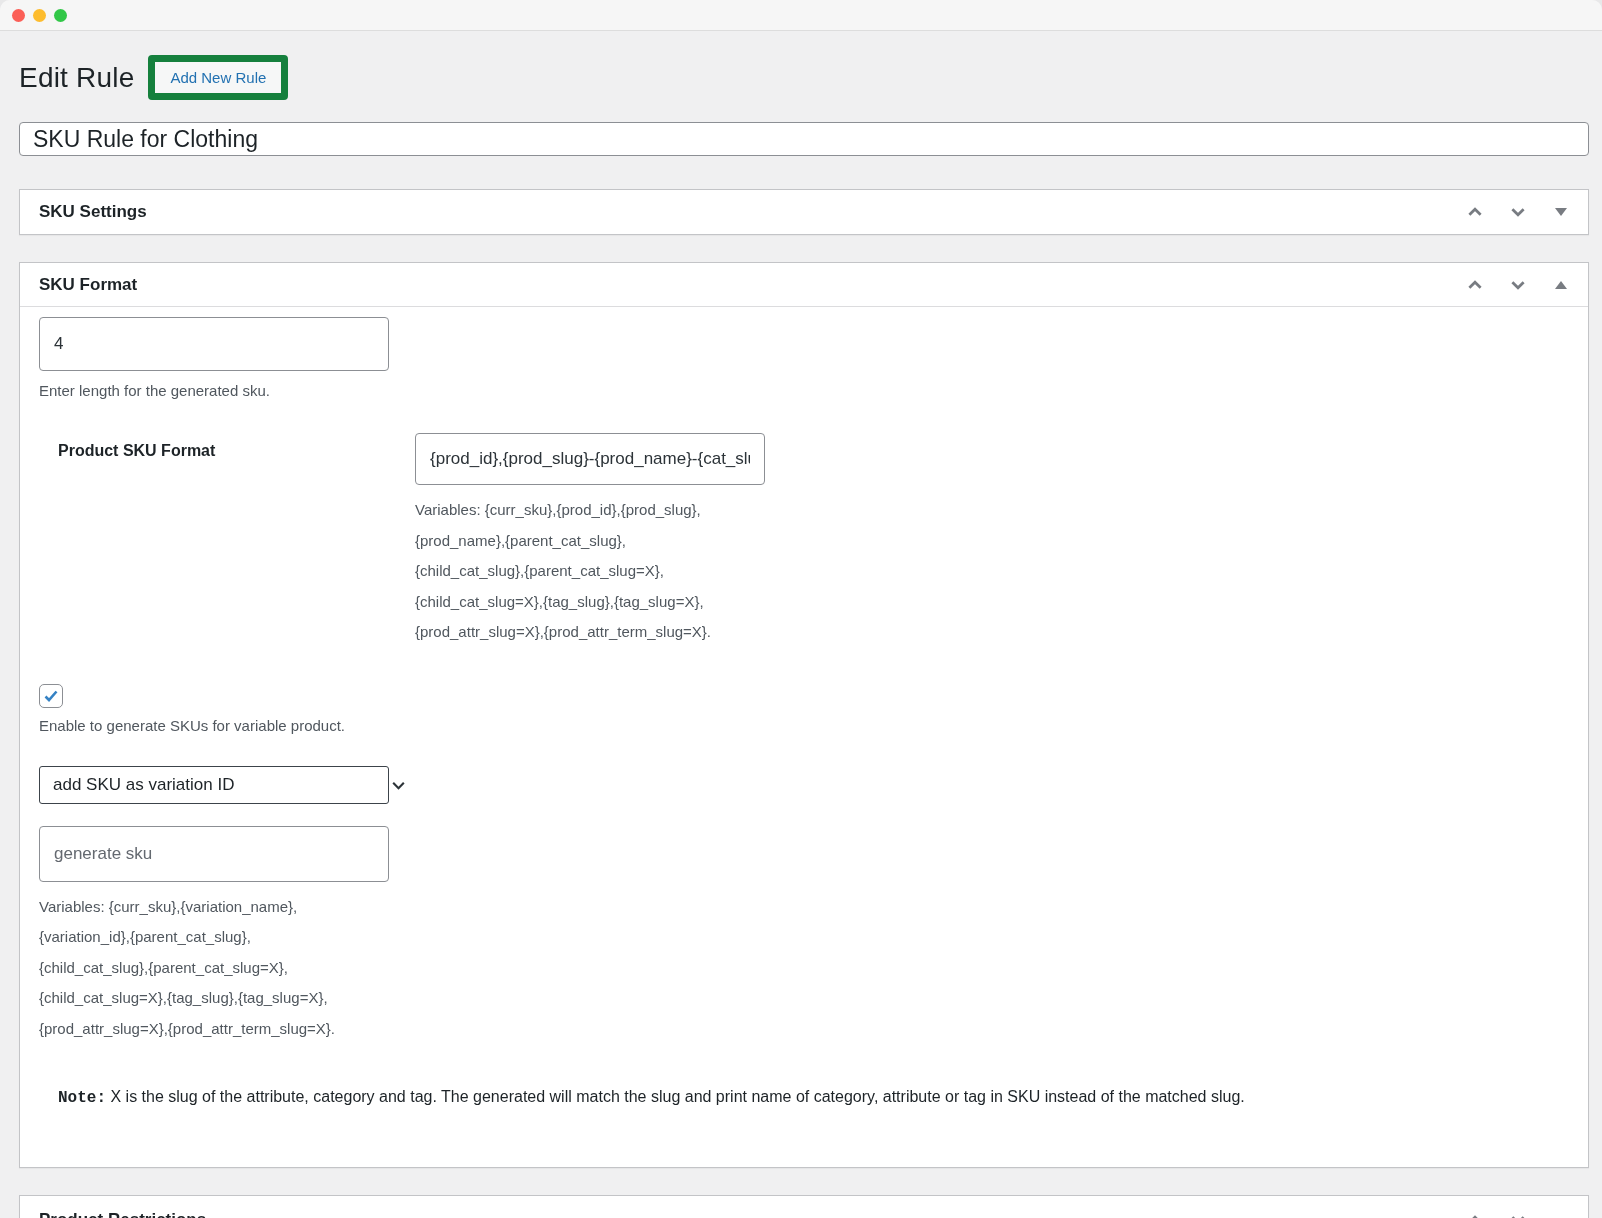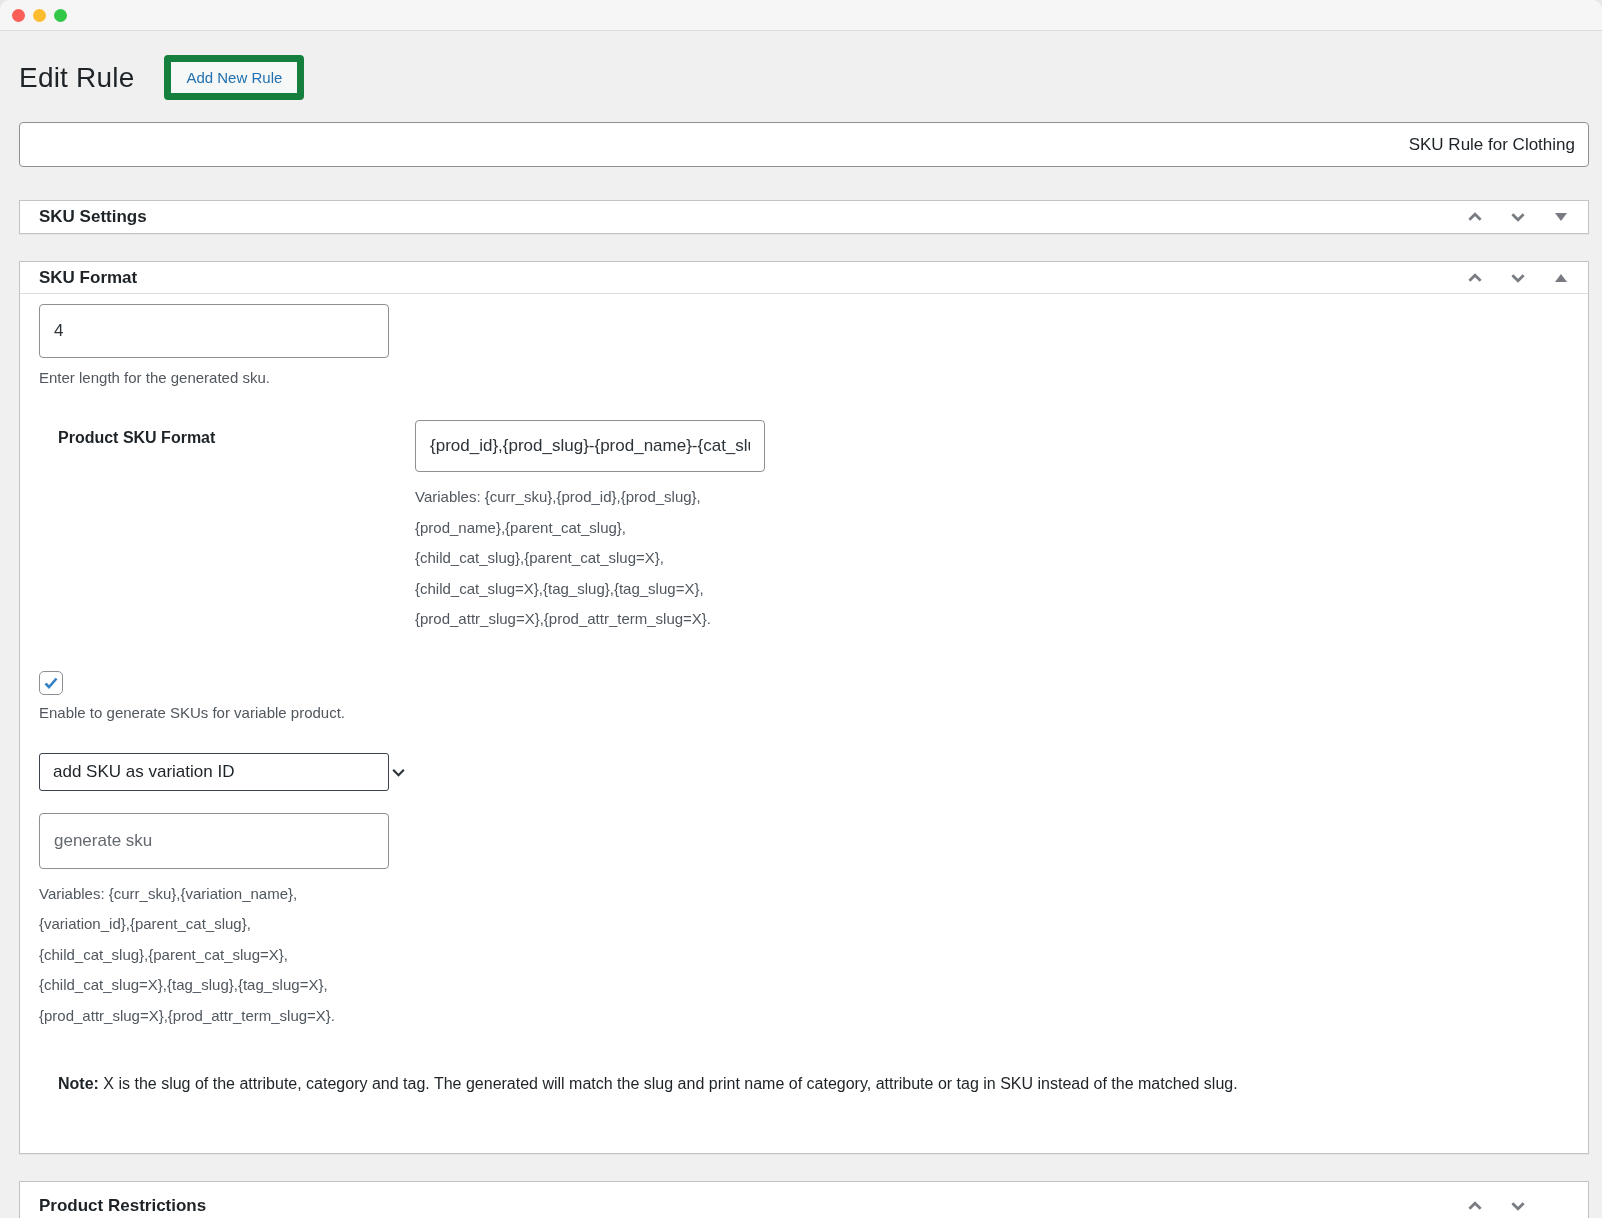--- a/index.html
+++ b/index.html
@@ -21,47 +21,47 @@
     display:flex; align-items:center; padding-left:12px;
   }
   .traffic { width:13px; height:13px; border-radius:50%; margin-right:8px; }
   .t-red   { background:#fb5f57; }
   .t-yellow{ background:#fdbc2e; }
   .t-green { background:#32c748; }
 
   
   .page { padding:24px 13px 0 19px; }
 
-  .page-header { display:flex; align-items:center; gap:30px; margin-bottom:22px; }
+  .page-header { display:flex; align-items:center; gap:14px; margin-bottom:22px; }
   h1.page-title {
     font-size:28px; font-weight:500; color:#1d2327; line-height:34px;
     letter-spacing:.2px;
   }
   .btn-secondary {
     font-family:"Liberation Sans", sans-serif;
     font-size:15px; color:#2271b1; background:#f6f7f7;
     border:7px solid #15803d; border-radius:4px;
     padding:7px 15px; cursor:pointer; line-height:17px;
   }
 
   .rule-name-input {
-    width:100%; height:45px; font-size:17px; color:#1d2327;
+    width:100%; height:34px; font-size:23px; color:#1d2327;
     background:#fff; border:1px solid #8c8f94; border-radius:4px;
     padding:0 13px; font-family:"Liberation Sans", sans-serif;
-    outline:none; margin-bottom:33px;text-align:right;
+    outline:none; margin-bottom:33px;
   }
 
   
   .panel {
     background:#fff; border:1px solid #c3c4c7;
     box-shadow:0 1px 1px rgba(0,0,0,.04);
     margin-bottom:27px;
   }
   .panel-header {
-    height:32px; display:flex; align-items:center;
+    height:44px; display:flex; align-items:center;
     padding:0 16px 0 19px; cursor:pointer;
   }
   .panel-header.bordered { border-bottom:1px solid #dcdcde; }
   .panel-title { font-size:17px; font-weight:700; color:#1d2327; }
   .panel-controls { margin-left:auto; display:flex; align-items:center; gap:21px; }
   .ctl { width:22px; height:22px; display:flex; align-items:center; justify-content:center; cursor:pointer; }
   .tri-down {
     width:0; height:0;
     border-left:6px solid transparent; border-right:6px solid transparent;
     border-top:8px solid #787c82;
@@ -113,21 +113,21 @@
     width:350px; height:38px; background:#fff;
     border:1px solid #3c434a; border-radius:3px;
     padding:0 34px 0 13px; font-size:17px; color:#1d2327;
     font-family:"Liberation Sans", sans-serif; cursor:pointer; outline:none;
   }
   .select-chevron { position:absolute; right:11px; top:11px; pointer-events:none; }
 
   .tall-input { height:56px; margin-top:22px; }
 
   .note { font-size:16px; color:#1d2327; margin-top:42px; padding-left:19px; line-height:22px; }
-  .note b { font-weight:700; }
+  .note b { font-weight:700;font-family:Liberation Mono, monospace; }
 
   .last-panel { margin-bottom:0; }
 </style>
 </head>
 <body>
 
 <div class="window">
 
   <div class="titlebar">
     <div class="traffic t-red"></div>

